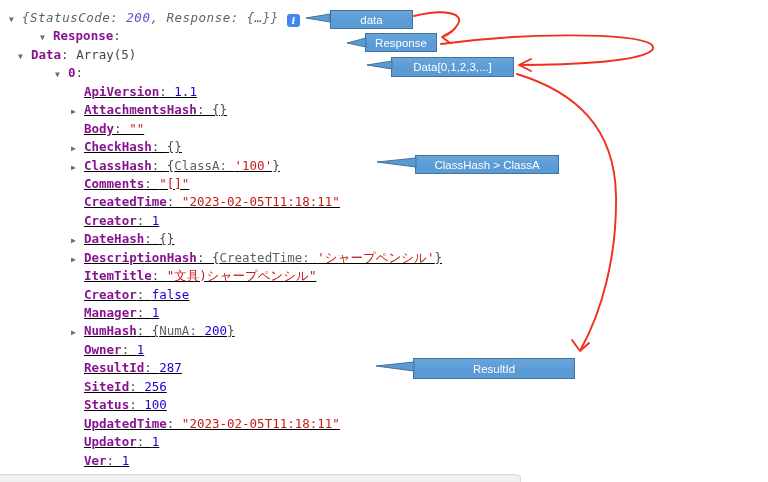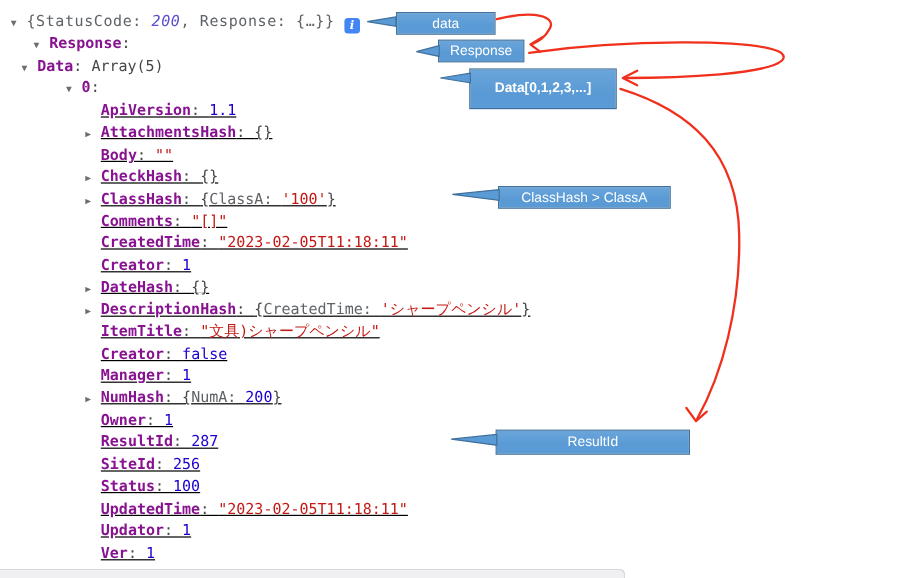--- a/index.html
+++ b/index.html
@@ -9,51 +9,51 @@
   }
   
   #console{
     position:absolute;left:0;top:0;width:768px;height:482px;
     padding-top:9px;box-sizing:border-box;
     font-family:"DejaVu Sans Mono","Liberation Mono",monospace;
     font-size:12.5px;
   }
   .crow{height:18.45px;line-height:18.45px;white-space:pre;}
   .lvl0{padding-left:9px;}
-  .lvl1{padding-left:28px;}
+  .lvl1{padding-left:40px;}
   .lvl2{padding-left:18px;}
   .lvl3{padding-left:55px;}
   .lvl4{padding-left:71px;text-decoration:underline;}
   .exp{display:inline-block;width:13px;font-size:8px;color:var(--triangle,#6e6e6e);
        vertical-align:baseline;cursor:pointer;}
   .tk-key{color:var(--key,#881391);font-weight:bold;}
   .tk-plain,.tk-punc{color:var(--plain,#474747);}
   .tk-pkey{color:var(--preview_key,#5f6368);text-align:right;}
   .tk-num{color:var(--number,#1c00cf);}
   .tk-str{color:var(--string,#c41a16);}
-  .tk-prev{color:var(--preview_key,#5f6368);letter-spacing:.5px;}
+  .tk-prev{color:var(--preview_key,#5f6368);font-style:italic;letter-spacing:.5px;}
   .tk-prevnum{color:var(--preview_number,#5a4fcf);font-style:italic;letter-spacing:.5px;}
   .info-icon{
     display:inline-block;width:13px;height:13px;margin-left:8px;
     background:var(--info_icon_bg,#4285f4);border-radius:3px;
     color:#fff;font-family:"DejaVu Serif",serif;font-style:italic;font-weight:bold;
     font-size:10px;line-height:13px;text-align:center;vertical-align:-2px;cursor:pointer;
   }
   
   .callout{
     position:absolute;box-sizing:border-box;
     background:linear-gradient(to bottom,#6aa5da 0%,var(--callout_fill,#5b9bd5) 55%);
     border:1px solid var(--callout_border,#41719c);
     color:#ffffff;font-size:11.5px;
     display:flex;align-items:center;justify-content:center;
     text-align:center;
   }
   #callout-data     {left:330px;top:10px; width:83px; height:19px;}
   #callout-response {left:365px;top:33px; width:72px; height:19px;}
-  #callout-dataarr  {left:391px;top:57px; width:123px;height:34px;font-weight:bold;}
+  #callout-dataarr  {left:391px;top:57px; width:123px;height:20px;}
   #callout-classhash{left:415px;top:155px;width:144px;height:19px;}
   #callout-resultid {left:413px;top:358px;width:162px;height:21px;}
   
   #overlay{position:absolute;left:0;top:0;pointer-events:none;}
   .arrow{stroke:var(--arrow_red,#f0301d);stroke-width:1.9;fill:none;
          stroke-linecap:round;stroke-linejoin:round;}
   .tail{fill:var(--callout_fill,#5b9bd5);stroke:var(--callout_border,#41719c);stroke-width:1;}
   
   #bottom-bar{
     position:absolute;left:0;top:474px;width:521px;height:8px;box-sizing:border-box;

